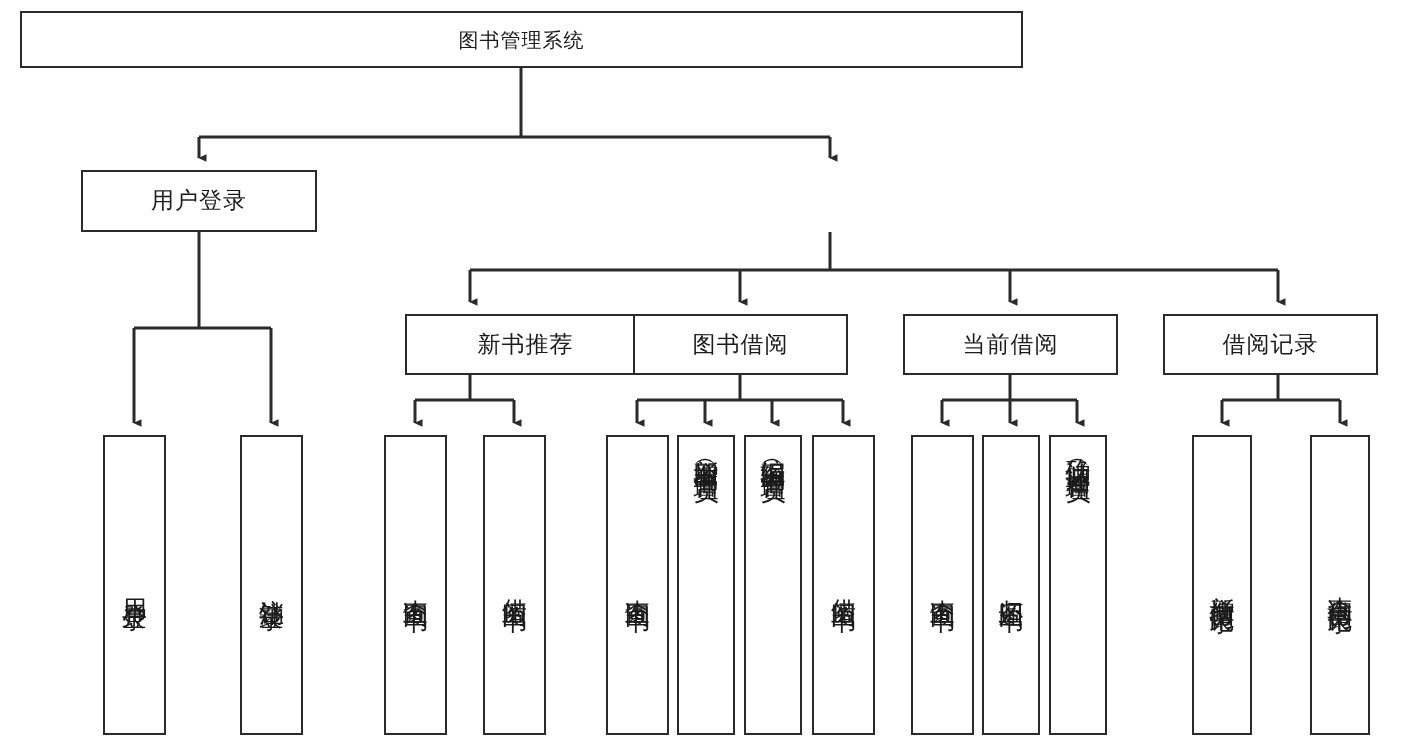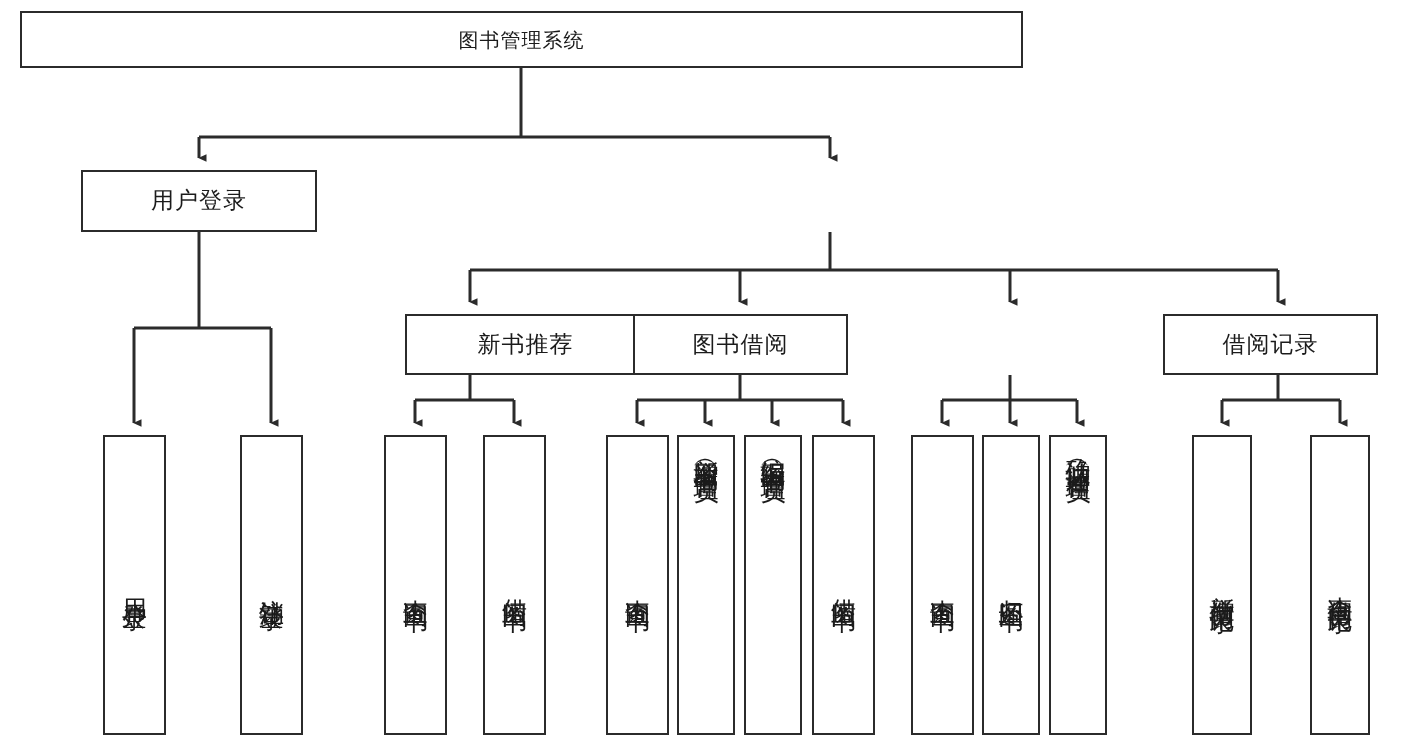--- a/index.html
+++ b/index.html
@@ -129,20 +129,21 @@
       <path d="M 1340 400 L 1340 423" marker-end="url(#arrow)"></path>
     </g>
   </svg>
 
   <div class="node h root" style="left:20px; top:11px; width:1003px; height:57px;">图书管理系统</div>
 
   <div class="node h" style="left:81px; top:170px; width:236px; height:62px;">用户登录</div>
 
   <div class="node h" style="left:363px; top:314px; width:241px; height:61px;margin-left:42px;">新书推荐</div>
   <div class="node h" style="left:633px; top:314px; width:215px; height:61px;">图书借阅</div>
+  <div class="node h" style="left:903px; top:314px; width:215px; height:61px;">当前借阅</div>
   <div class="node h" style="left:1163px; top:314px; width:215px; height:61px;">借阅记录</div>
 
   <div class="node v" style="left:103px; top:435px; width:63px; height:300px;">
     <span class="vtext">用户登录</span>
   </div>
   <div class="node v" style="left:240px; top:435px; width:63px; height:300px;">
     <span class="vtext">注销登录</span>
   </div>
 
   <div class="node v" style="left:384px; top:435px; width:63px; height:300px;">

